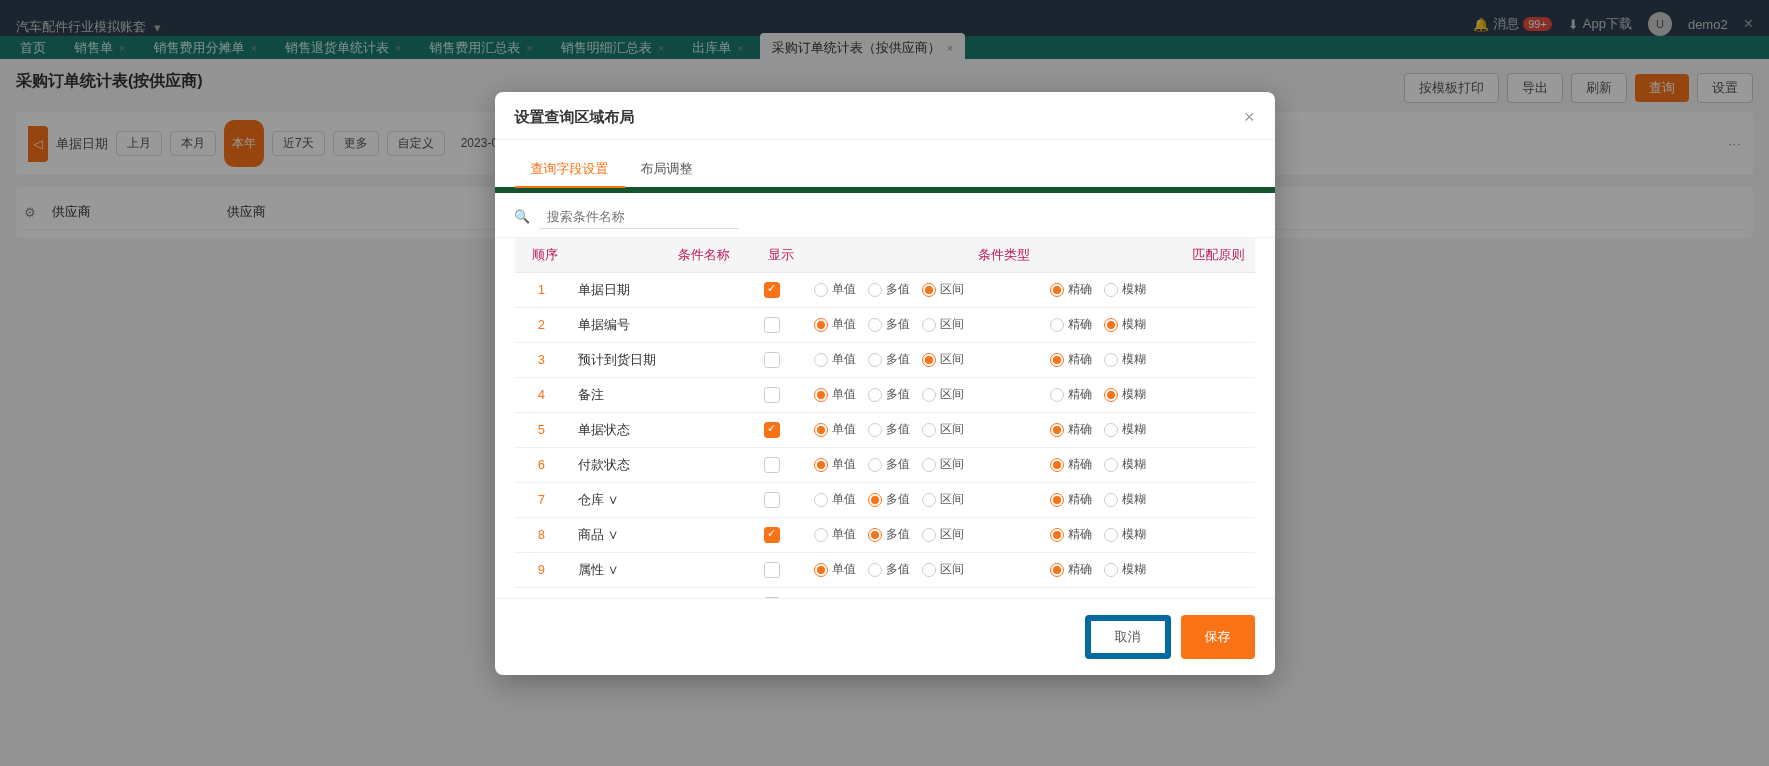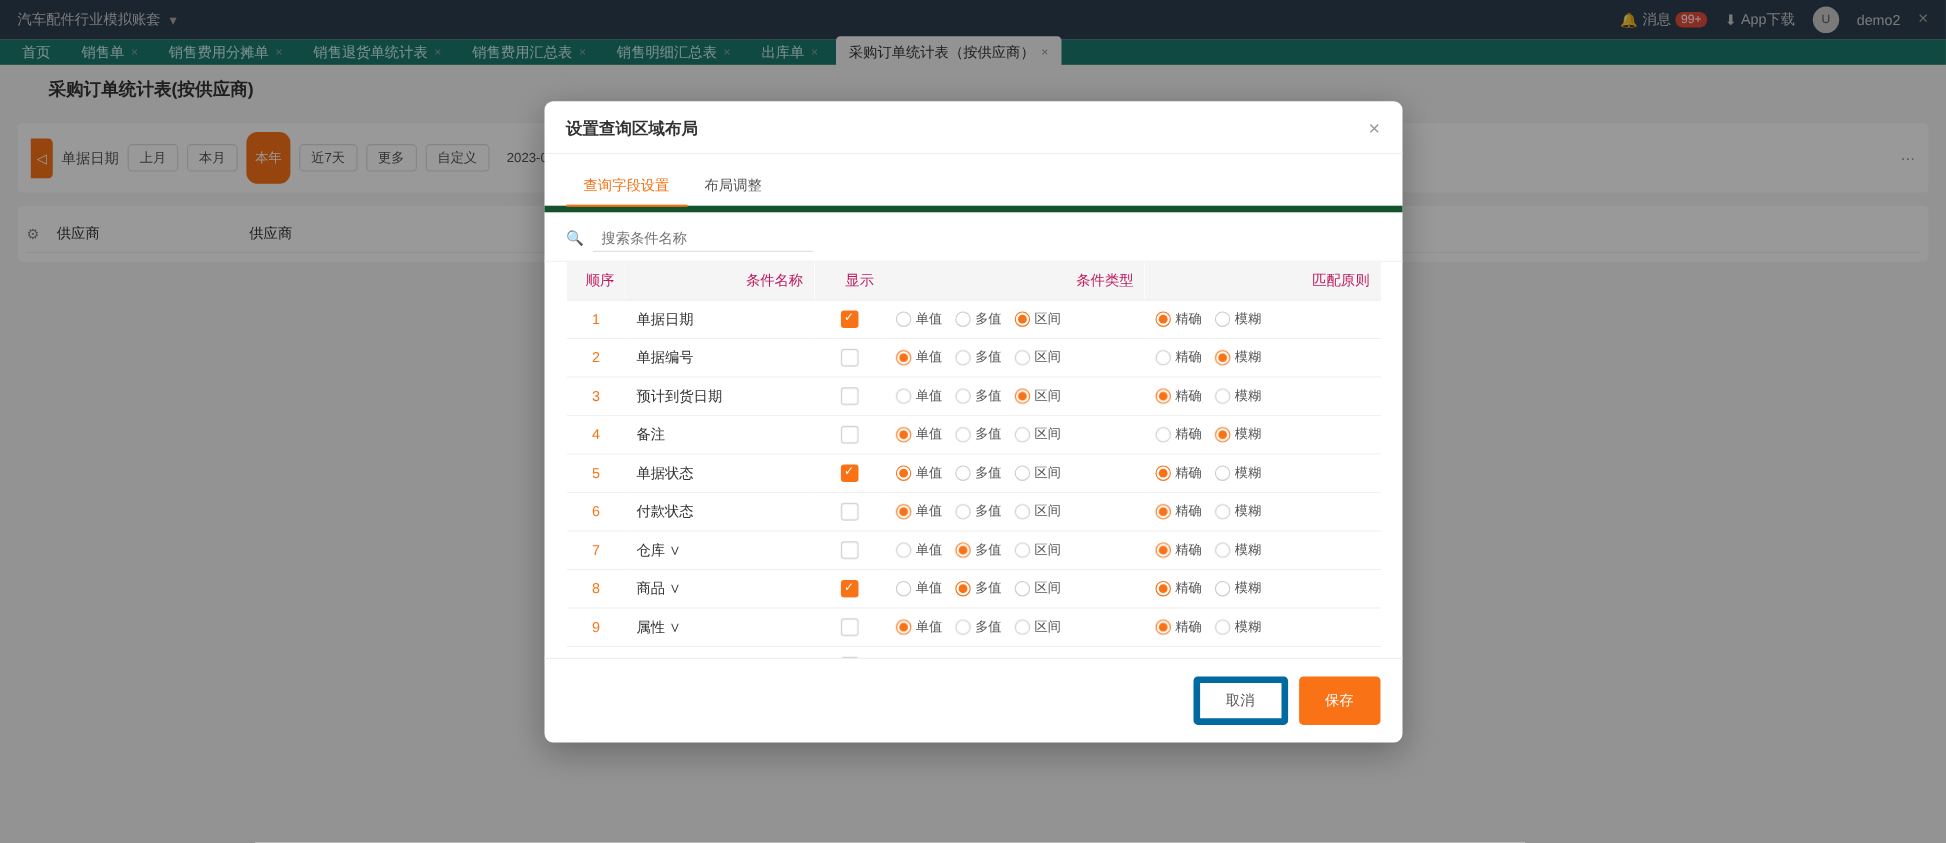--- a/index.html
+++ b/index.html
@@ -3,21 +3,21 @@
   <meta charset="utf-8">
   <style>
     * { box-sizing: border-box; margin: 0; padding: 0; }
     body { font-family: 'Microsoft YaHei', Arial, sans-serif; font-size: 13px; background: #f0f0f0; }
 
     
     .top-bar {
       background: #2c3e50;
       height: 36px;
       display: flex;
-      align-items: center;
+      align-items: flex-end;
       padding: 0 16px;
       justify-content: space-between;
     }
     .top-bar-left { color: #ccc; font-size: 13px; display: flex; align-items: center; gap: 8px; }
     .top-bar-right { display: flex; align-items: center; gap: 16px; color: #ccc; font-size: 13px; }
     .top-bar-right .badge { background: #e74c3c; color: white; border-radius: 8px; padding: 1px 5px; font-size: 11px; }
     .top-bar-right .close-btn { color: #aaa; cursor: pointer; font-size: 16px; }
 
     
     .tab-bar {
@@ -69,21 +69,20 @@
       border-radius: 4px;
       padding: 8px;
     }
 
     
     .page-header {
       display: flex;
       justify-content: space-between;
       align-items: center;
       margin-bottom: 8px;
-      margin-left: 28px;
     }
     .header-actions { display: flex; gap: 8px; align-items: center; }
     .btn-orange { background: #f97316; color: white; border: none; padding: 5px 14px; border-radius: 4px; cursor: pointer; font-size: 13px; }
     .btn-outline { background: white; color: #555; border: 1px solid #ccc; padding: 5px 14px; border-radius: 4px; cursor: pointer; font-size: 13px; }
 
     
     .overlay {
       position: fixed;
       top: 0; left: 0; right: 0; bottom: 0;
       background: rgba(0,0,0,0.4);
@@ -322,20 +321,27 @@
   </div>
   <div class="tab-item active">
     <span>采购订单统计表（按供应商）</span>
     <span class="tab-close">×</span>
   </div>
 </div>
 
 <div class="page-content">
   <div class="page-header">
     <div class="page-title">采购订单统计表(按供应商)</div>
+    <div class="header-actions">
+      <button class="btn-outline">按模板打印</button>
+      <button class="btn-outline">导出</button>
+      <button class="btn-outline">刷新</button>
+      <button class="btn-orange">查询</button>
+      <button class="btn-outline">设置</button>
+    </div>
   </div>
 
   <div class="filter-bar">
     <button class="left-arrow-btn">◁</button>
     <span style="color:#555;font-size:13px;">单据日期</span>
     <button class="filter-btn">上月</button>
     <button class="filter-btn">本月</button>
     <span class="date-tag" style="cursor:pointer;">本年</span>
     <button class="filter-btn">近7天</button>
     <button class="filter-btn">更多</button>

